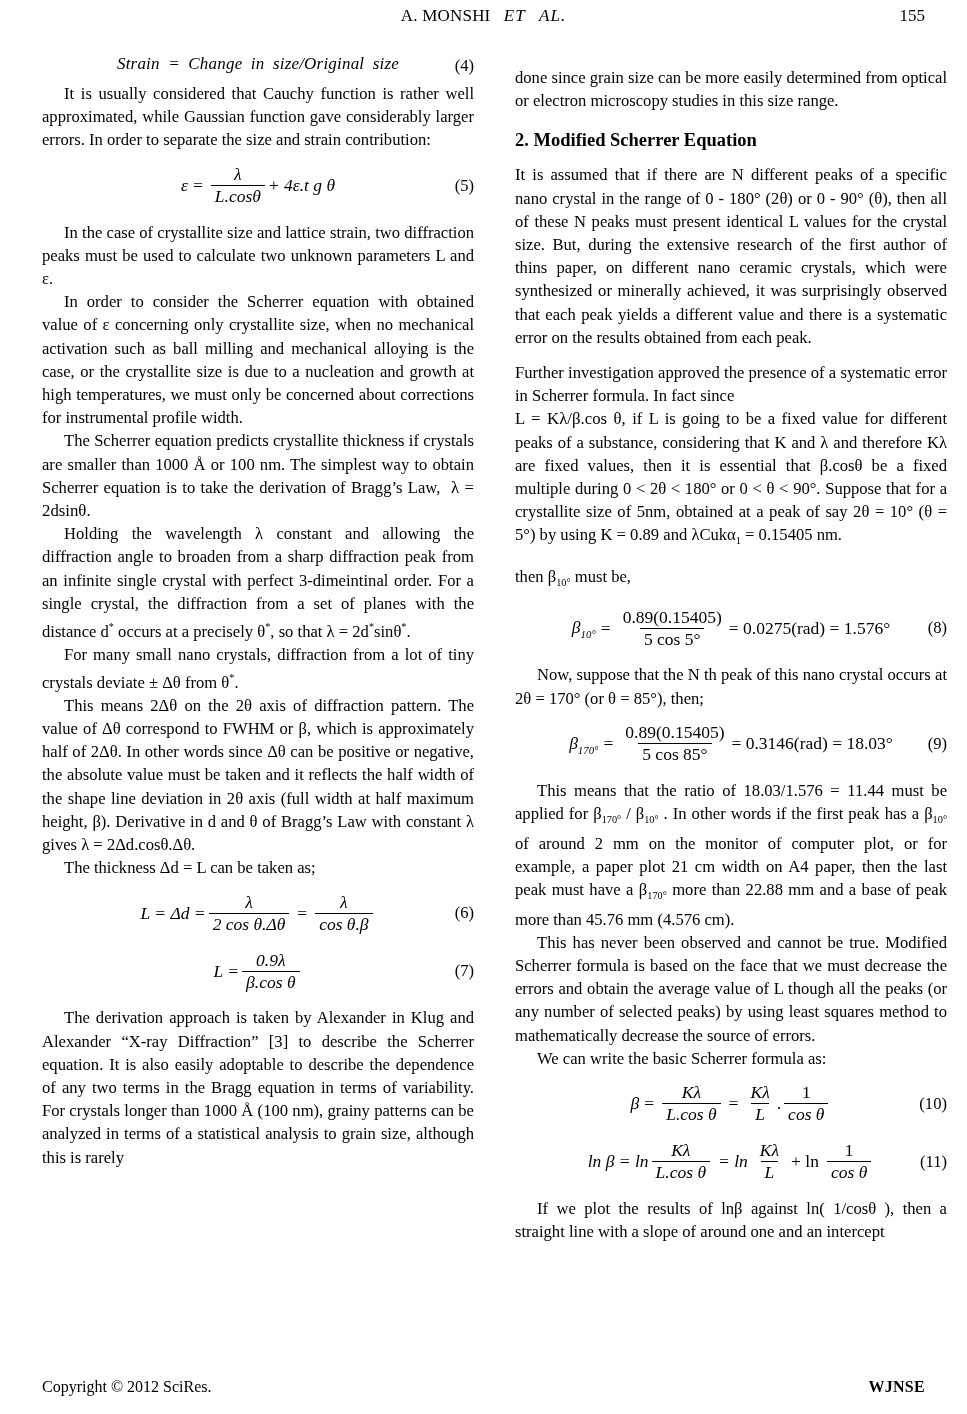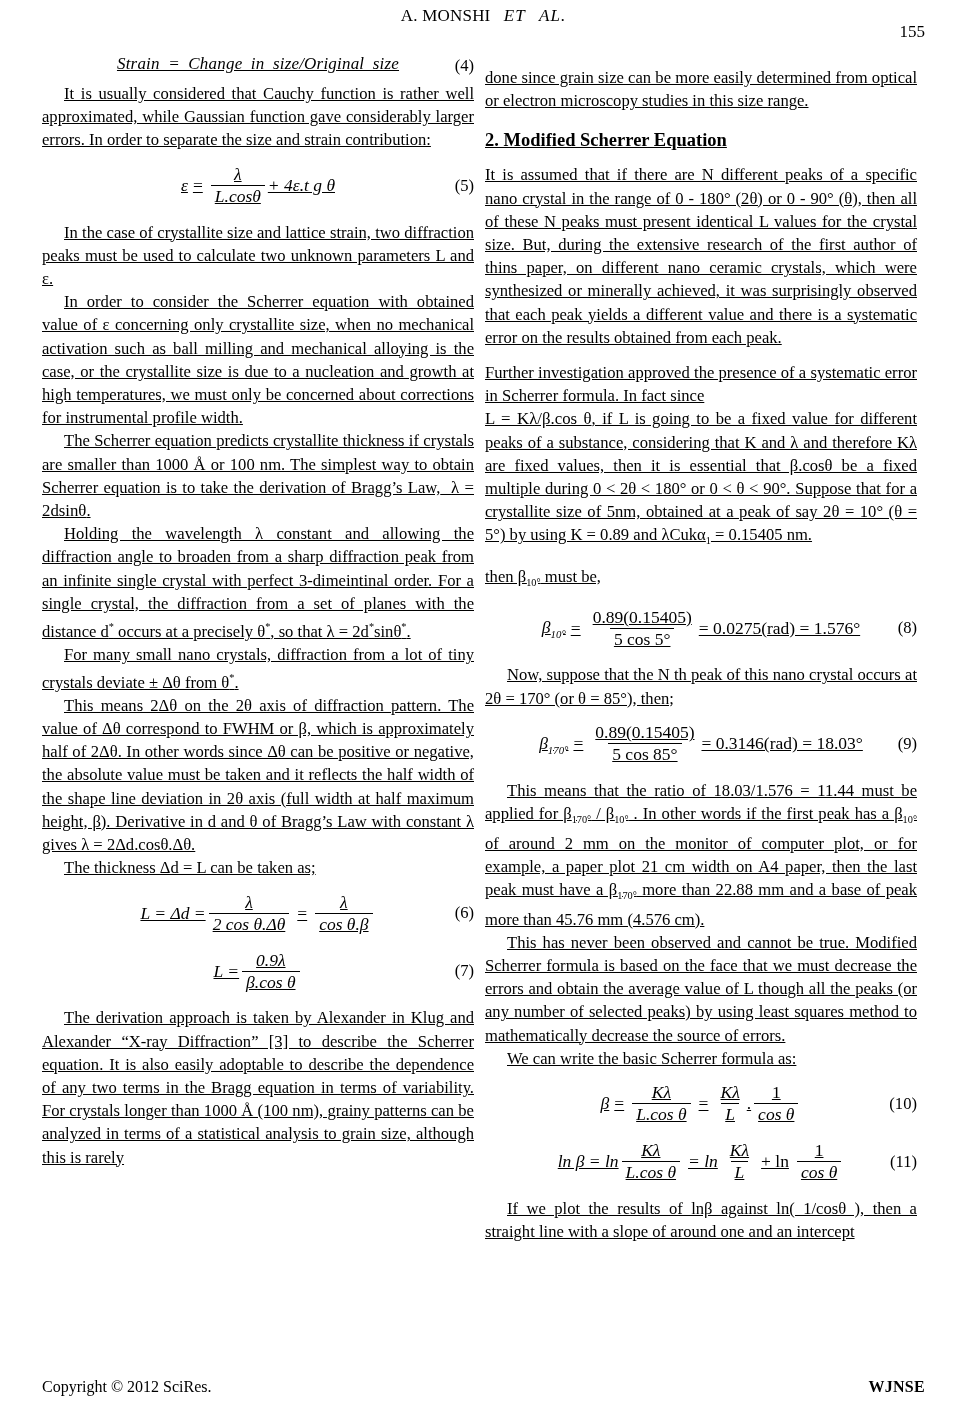--- a/index.html
+++ b/index.html
@@ -37,30 +37,29 @@
     letter-spacing: .2px;
     white-space: pre;
   }
   .runhead-title .ital {
     font-style: italic;
     letter-spacing: 1px;
   }
   .page-num {
     position: absolute;
     right: 0;
-    top: 22px;
+    top: 6px;
     font-size: 17px;
   }
 
   
   .columns {
     display: flex;
-    gap: 11px;
+    gap: 41px;
     margin-top: 14px;
-    text-decoration: underline;
   }
   .col {
     width: 432px;
     flex: 0 0 432px;
   }
 
   p.body {
     margin: 0;
     font-size: 16.6px;
     line-height: 23.2px;

